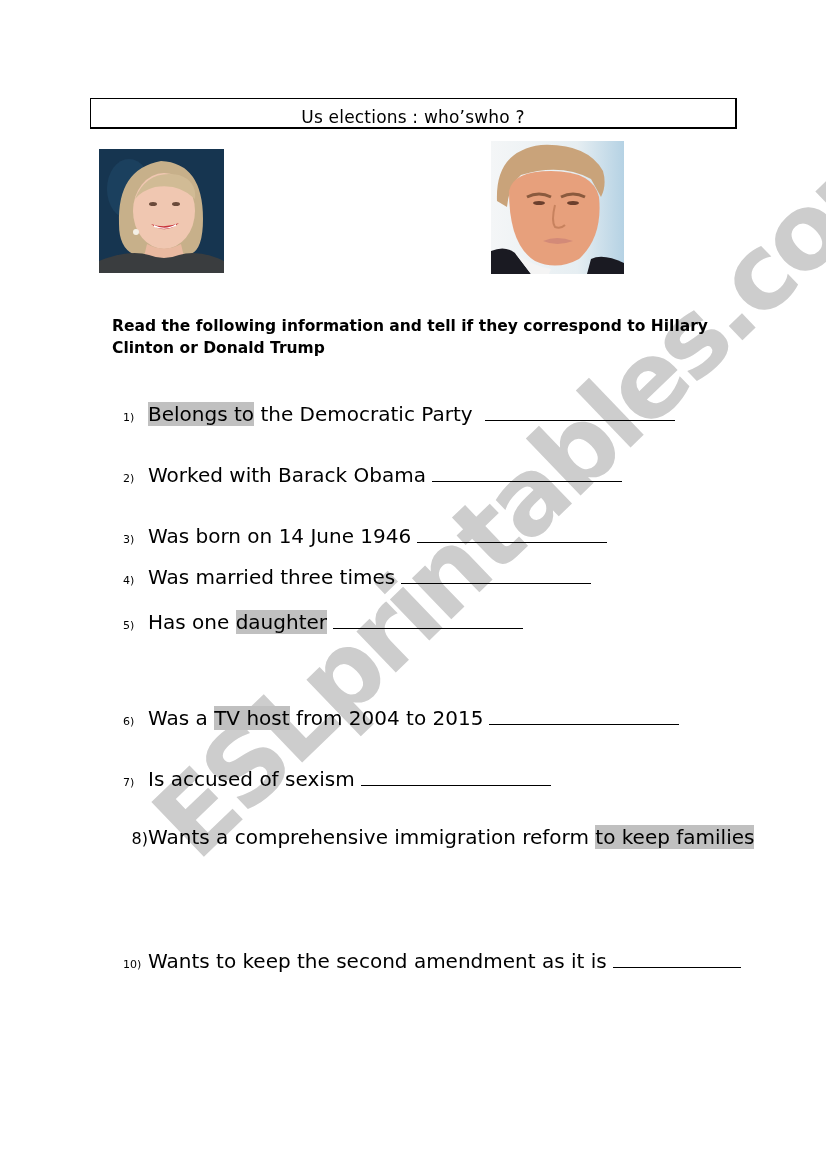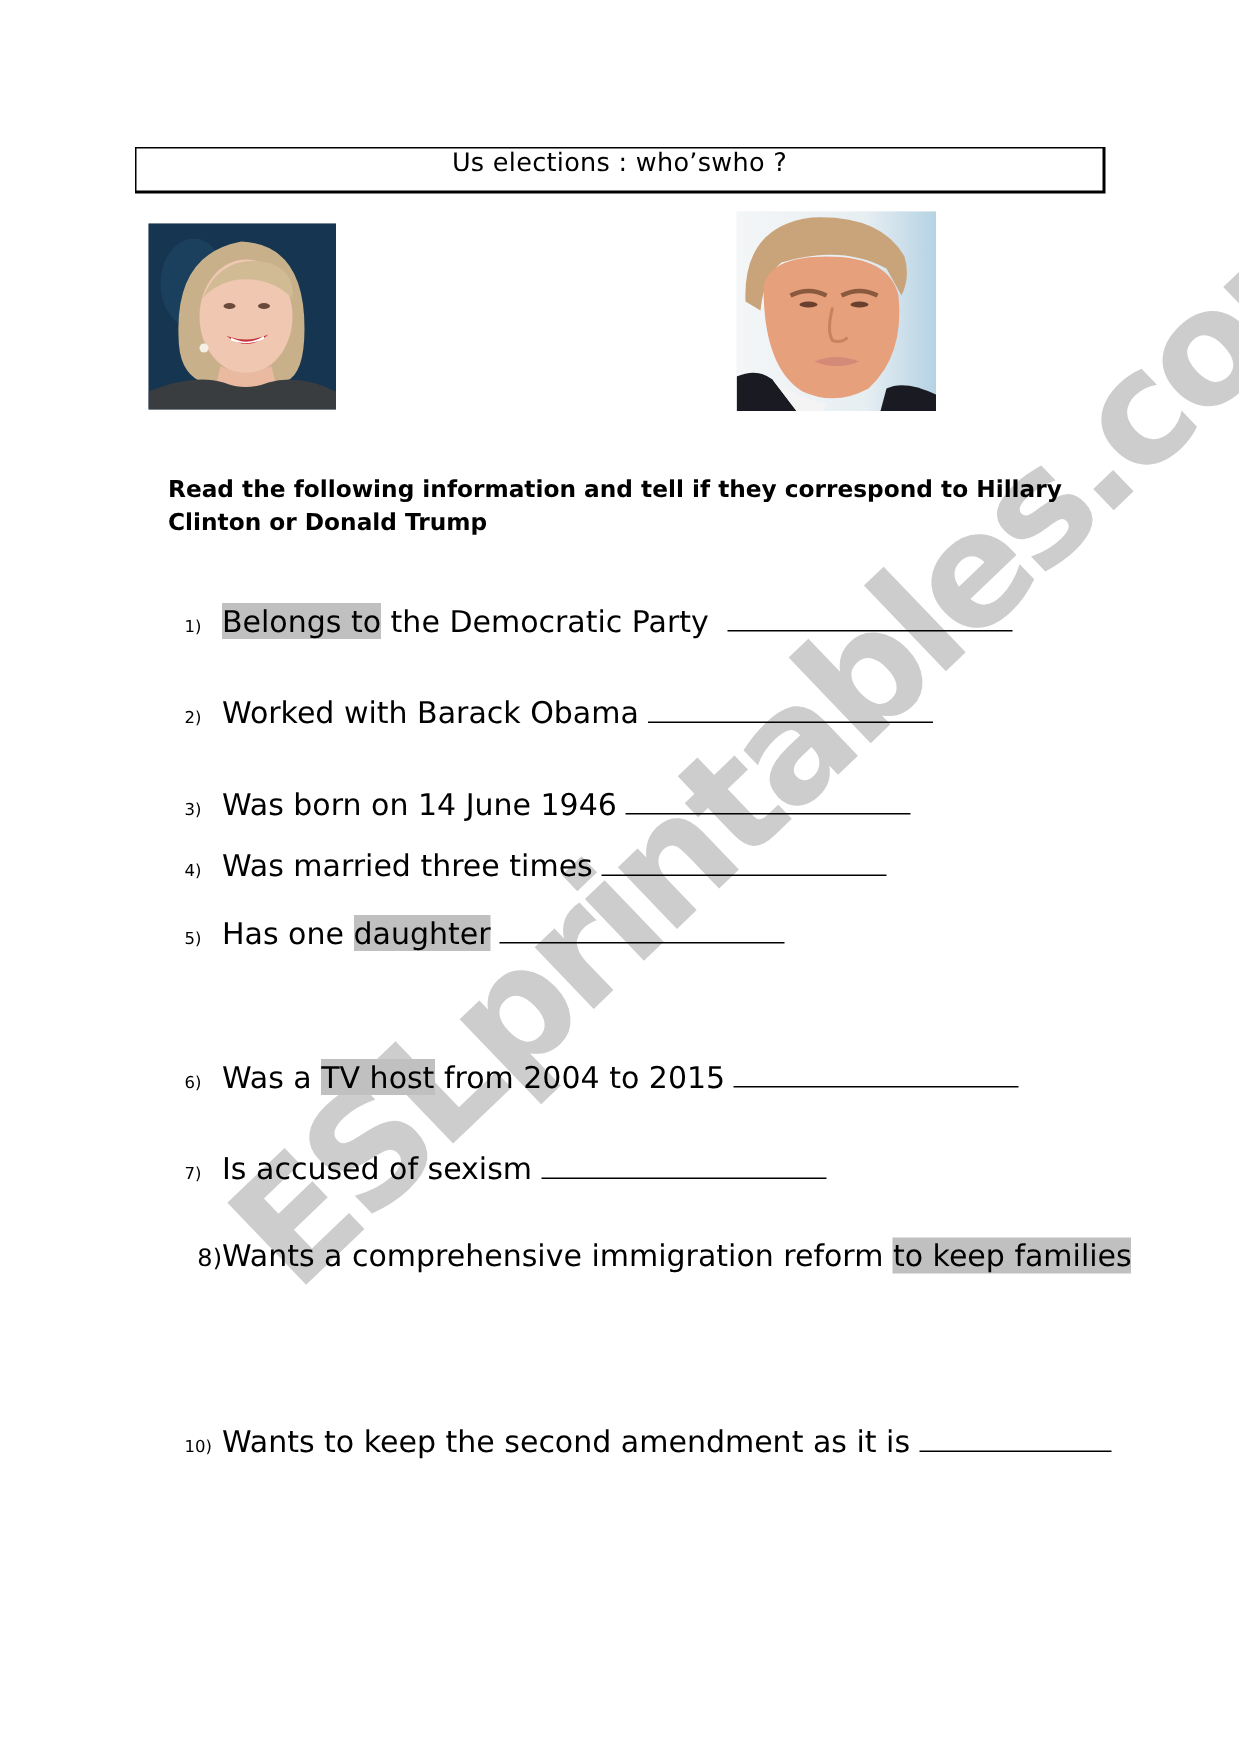--- a/index.html
+++ b/index.html
@@ -9,21 +9,21 @@
 
   .watermark { position:absolute; left:72px; top:528px; width:720px; height:120px;
                transform:rotate(-43.8deg); transform-origin:center center;
                font-family:"DejaVu Sans", sans-serif; font-weight:bold;
                font-size:104px; line-height:120px; color:#cdcdcd; white-space:nowrap;
                letter-spacing:-5px; text-align:center; z-index:1; pointer-events:none; }
 
   .title-box { position:absolute; left:90px; top:98px; width:644px; height:28px;
                border-top:1px solid #000; border-left:1px solid #000;
                border-right:2px solid #000; border-bottom:2px solid #000;
-               display:flex; align-items:flex-start; justify-content:center; background:#fff; z-index:2; }
+               display:flex; align-items:flex-end; justify-content:center; background:#fff; z-index:2; }
   .title-text { font-size:17px; letter-spacing:0.2px; }
 
   .photo { position:absolute; overflow:hidden; z-index:2; }
   .photo-hillary { left:99px; top:149px; width:125px; height:124px;
                    background:linear-gradient(180deg,#0d2b44 0%,#1a3a55 60%,#243a4a 100%); }
   .photo-trump { left:491px; top:141px; width:133px; height:133px;
                  background:linear-gradient(90deg,#f0f4f6 0%,#e3ecf0 60%,#b7d3e3 100%); }
 
   .instruction { position:absolute; left:112px; top:315px; width:620px; z-index:2;
                  font-weight:bold; font-size:15.5px; line-height:22px; }

